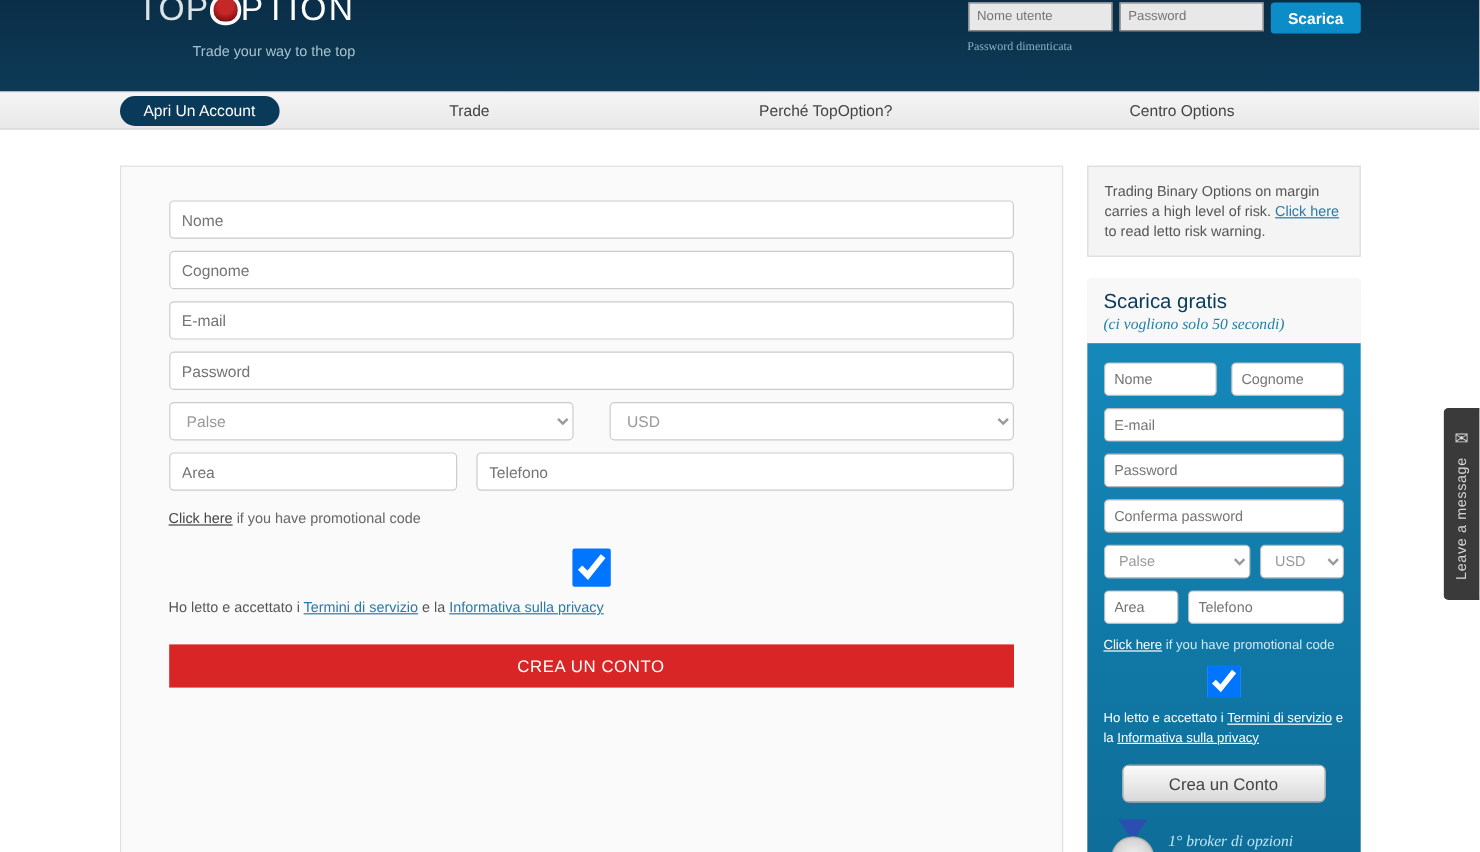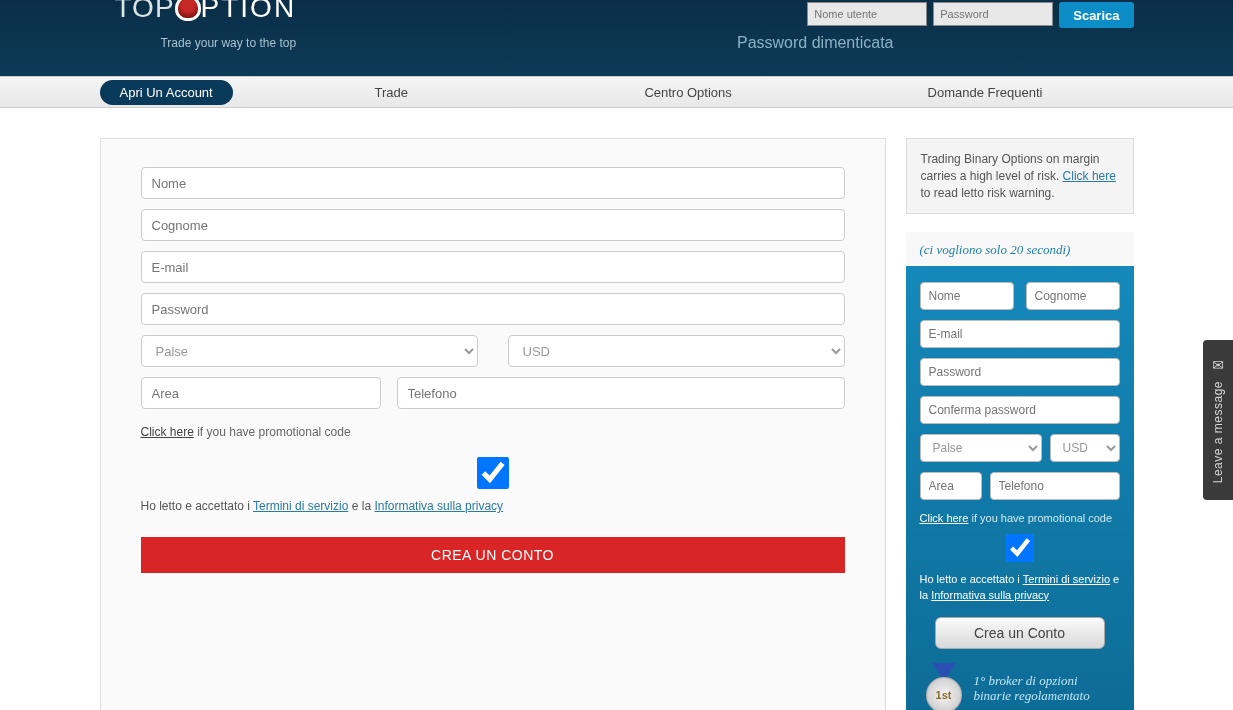--- a/index.html
+++ b/index.html
@@ -11,21 +11,21 @@
 .logo { position: absolute; left: 15px; top: -8px; color: #fff; }
 .logo .brand { font-size: 28px; letter-spacing: 1px; font-weight: 300; }
 .logo .brand .top { color: #dce3e6; }
 .logo .brand .o { display: inline-block; width: 26px; height: 26px; border: 3px solid #fff; border-radius: 50% 50% 45% 45%; background: radial-gradient(circle at 50% 35%, #c62828 40%, #7d0f0f 80%); vertical-align: -4px; }
 .logo .brand .ption { letter-spacing: 2px; }
 .logo .tagline { font-size: 12px; color: #a7c2cf; margin-top: 12px; text-align: right; }
 
 .login-box { position: absolute; right: 0; top: 2px; display: flex; align-items: flex-start; gap: 6px; }
 .login-box input { width: 120px; height: 24px; padding: 2px 6px; background: #e8e8e8; border: 1px solid #888; font-size: 11px; color: #555; }
 .login-btn { background: #0d8dc7; color: #fff; border: none; border-radius: 3px; height: 26px; padding: 0 14px; font-size: 13px; font-weight: bold; cursor: pointer; }
-.forgot-pass { position: absolute; right: 240px; top: 34px; font-size: 16px; color: #8bb1c3; }
+.forgot-pass { position: absolute; right: 240px; top: 34px; font-size: 10px; color: #8bb1c3; font-family: Liberation Serif, serif; }
 
 
 .navbar { background: linear-gradient(#f5f5f5, #e8e8e8); border-top: 1px solid #ccc; border-bottom: 1px solid #ccc; height: 32px; }
 .nav-inner { width: 1034px; margin: 0 auto; display: flex; align-items: center; height: 100%; }
 .nav-inner a { text-decoration: none; color: #444; font-size: 13px; padding: 6px 26px; }
 .nav-inner a.pill { background: #0a3a5a; color: #fff; border-radius: 14px; padding: 5px 20px; margin-right: 10px; }
 .nav-inner a:not(.pill) { flex: 1; text-align: center; }
 
 
 .container { width: 1034px; margin: 30px auto 0; display: flex; gap: 20px; }
@@ -95,22 +95,22 @@
       <button class="login-btn">Scarica</button>
     </div>
     <a class="forgot-pass">Password dimenticata</a>
   </div>
 </div>
 
 <div class="navbar">
   <div class="nav-inner">
     <a href="#" class="pill">Apri Un Account</a>
     <a href="#">Trade</a>
+    <a href="#">Perché TopOption?</a>
     <a href="#">Centro Options</a>
-    <a href="#">Domande Frequenti</a>
   </div>
 </div>
 
 <div class="container">
   <div class="main-form">
     <input type="text" placeholder="Nome" style="">
     <input type="text" placeholder="Cognome" style="">
     <input type="text" placeholder="E-mail" style="">
     <input type="password" placeholder="Password" style="">
     <div class="row2">
@@ -131,21 +131,22 @@
     <button class="create-btn">CREA UN CONTO</button>
   </div>
 
   <div class="sidebar">
     <div class="warn-box">
       <span>Trading Binary Options on margin carries a high level of risk. </span><a href="#">Click here</a><span> to read letto risk warning.</span>
     </div>
 
     <div class="side-form">
       <div class="side-head">
-        <div class="sub">(ci vogliono solo 20 secondi)</div>
+        <h3>Scarica gratis</h3>
+        <div class="sub">(ci vogliono solo 50 secondi)</div>
       </div>
       <div class="side-body">
         <div class="name-row">
           <input type="text" placeholder="Nome" style="">
           <input type="text" placeholder="Cognome" style="">
         </div>
         <input type="text" placeholder="E-mail" style="">
         <input type="password" placeholder="Password" style="">
         <input type="password" placeholder="Conferma password" style="">
         <div class="cs-row">

